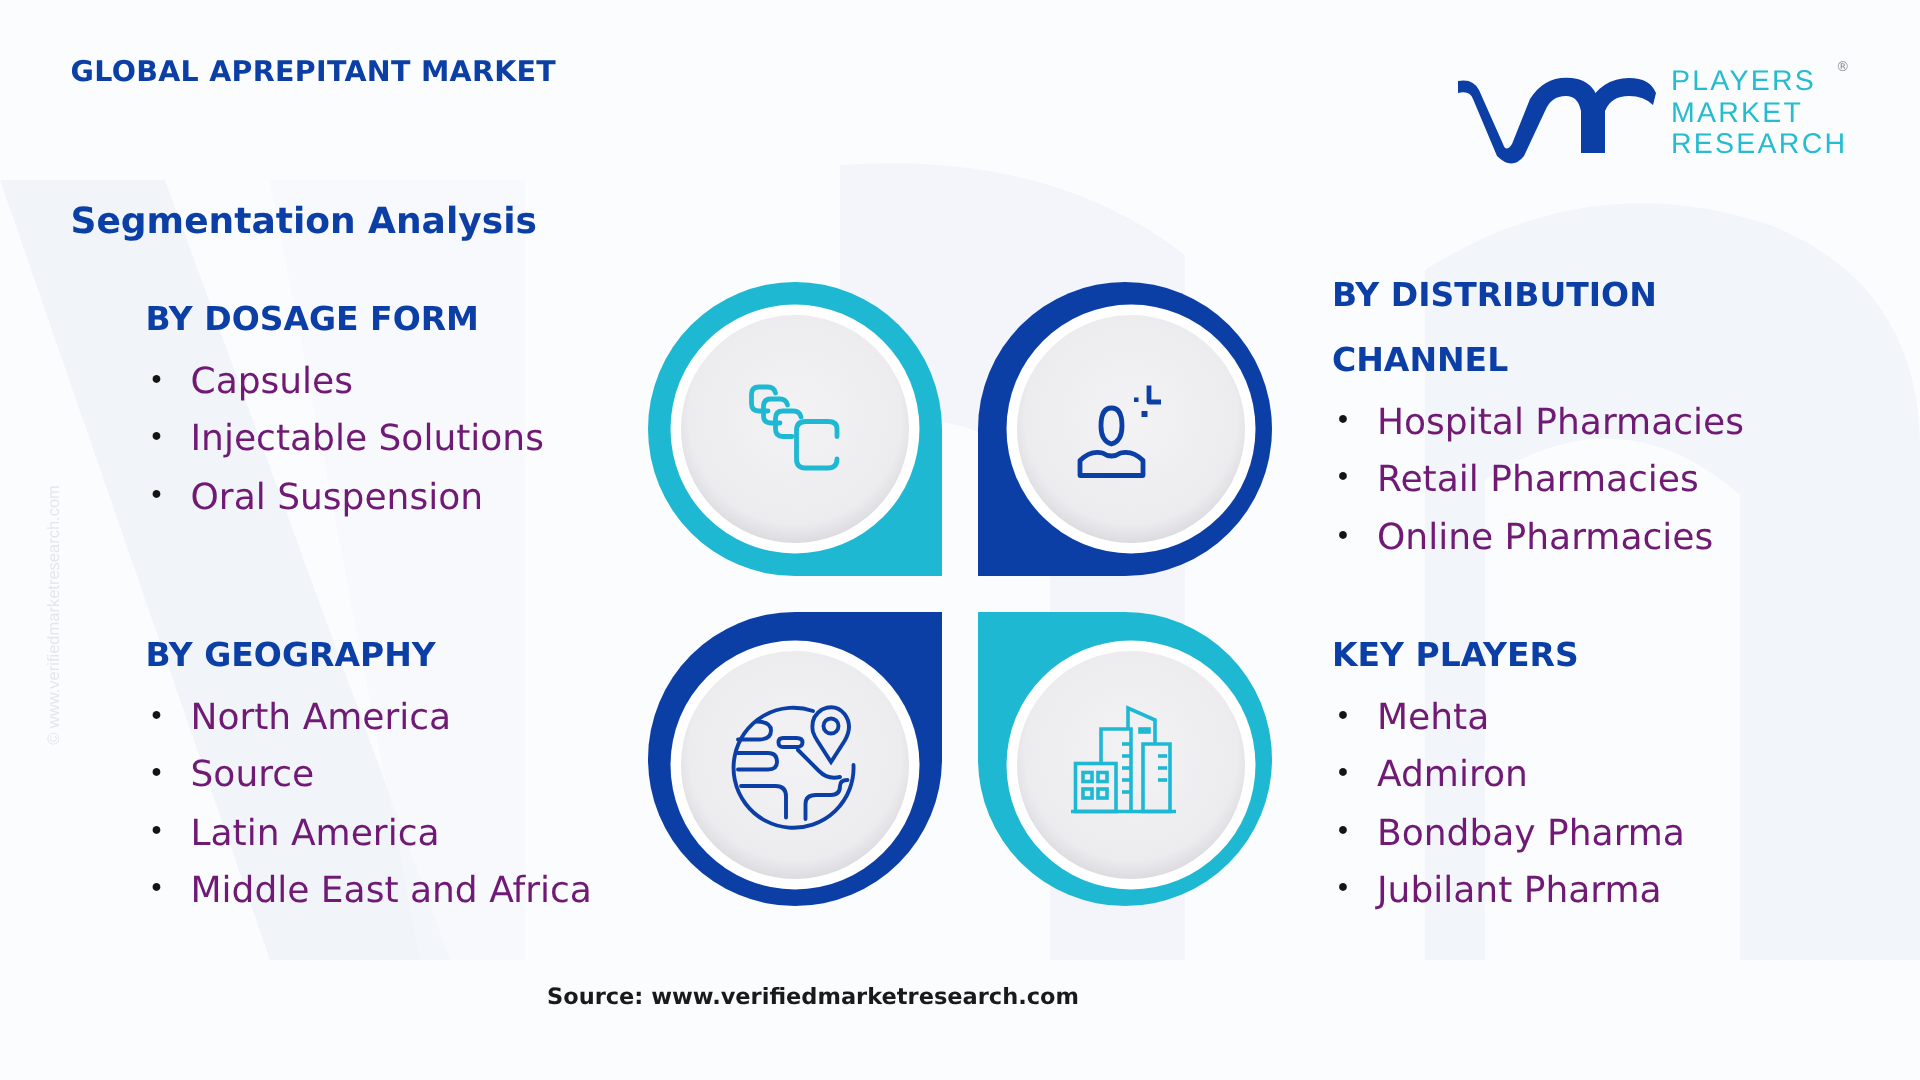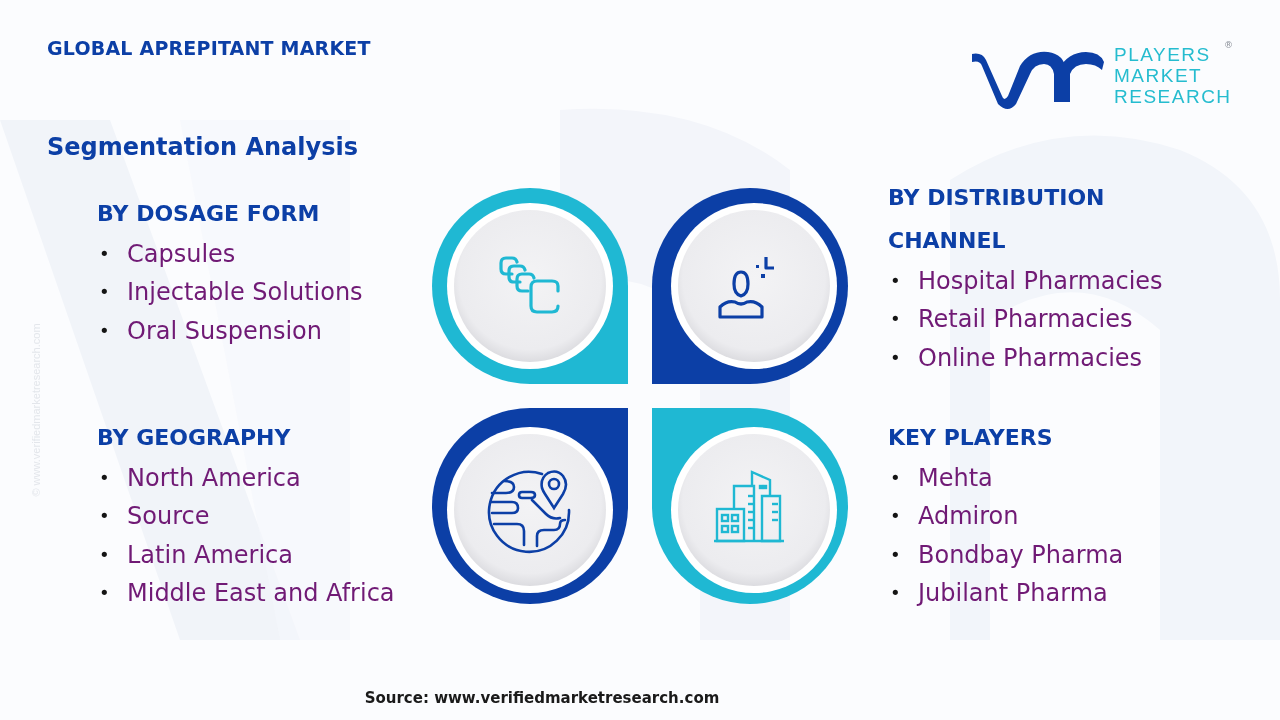--- a/index.html
+++ b/index.html
@@ -40,21 +40,21 @@
   .seg ul { list-style: none; margin-top: 0px; }
   .seg li {
     font-size: 24px; color: #701a75; line-height: 38.3px;
     padding-left: 30px; position: relative;
   }
   .seg li::before {
     content: "•"; position: absolute; left: 2px; top: 0; font-size: 18px; color: #141414;
   }
   .diagram { position: absolute; left: 432px; top: 188px; width: 420px; height: 420px; z-index: 2; }
   .source {
-    position: absolute; top: 689px; left: 0; width: 1084px; text-align: center;
+    position: absolute; top: 655px; left: 0; width: 1084px; text-align: center;
     font-size: 15px; font-weight: bold; color: #1a1a1a; z-index: 2;
   }
   .source .lbl { font-weight: bold; }
 </style>
 </head>
 <body>
 
 <svg class="bg-watermark" width="1280" height="720" viewBox="0 0 1280 720">
   <path d="M0 120 L110 120 L300 640 L180 640 Z" fill="#f1f4f9"></path>
   <path d="M180 120 L330 120 L330 640 L280 640 Z" fill="#f5f7fb" opacity="0.6"></path>

